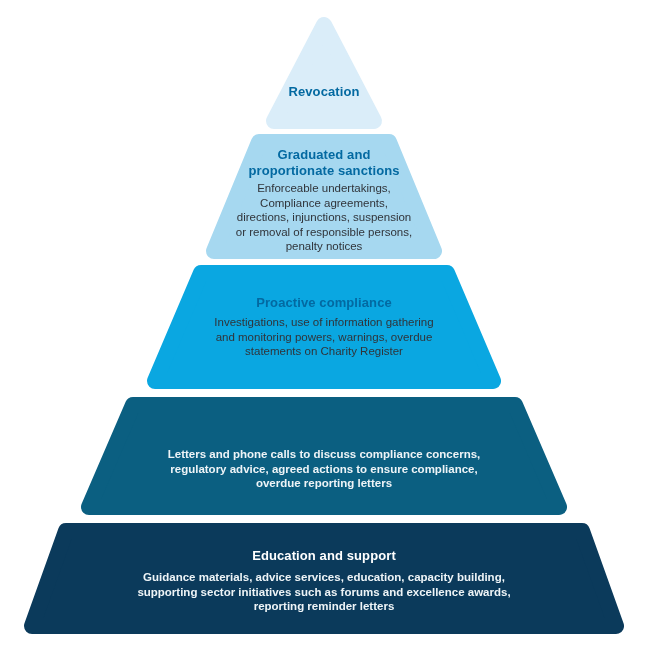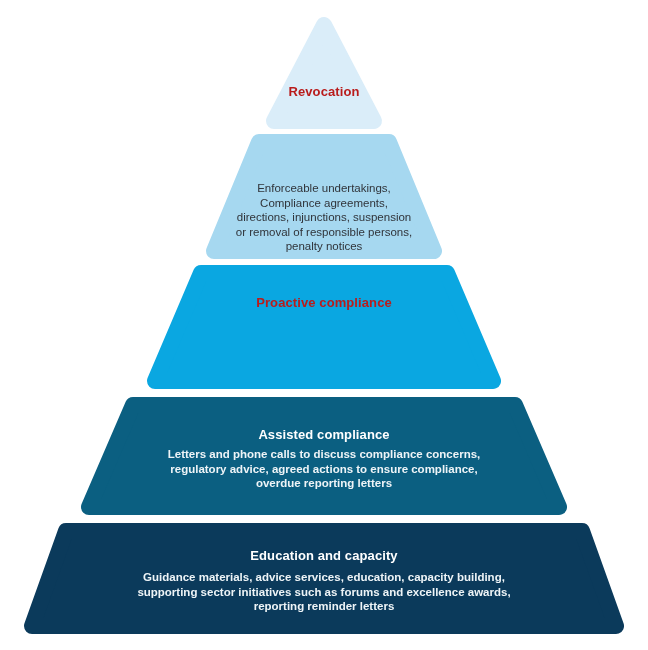--- a/index.html
+++ b/index.html
@@ -31,21 +31,21 @@
     font-weight: 700;
     font-size: 13px;
     line-height: 16px;
     letter-spacing: 0.1px;
   }
   .band-body {
     font-size: 11.5px;
     line-height: 14.5px;
   }
   
-  .t-dark-heading  { color: #b91c1c; }
+  .t-dark-heading  { color: #0369a1; }
   .t-dark-body     { color: #30343a; }
   
   .t-light-heading { color: #ffffff; }
   .t-light-body    { color: #eef4f7; }
 </style>
 </head>
 <body>
 
 <div id="stage">
 
@@ -53,31 +53,35 @@
 
     <path d="M324,25 L374,121 L274,121 Z" stroke-width="16" stroke-linejoin="round" fill="#daedf9" stroke="#daedf9"></path>
     <path d="M259,142 L389,142 L434,251 L214,251 Z" stroke-width="16" stroke-linejoin="round" fill="#a6d8f0" stroke="#a6d8f0"></path>
     <path d="M201,273 L447,273 L493,381 L155,381 Z" stroke-width="16" stroke-linejoin="round" fill="#0aa7e1" stroke="#0aa7e1"></path>
     <path d="M133,405 L515,405 L559,507 L89,507 Z" stroke-width="16" stroke-linejoin="round" fill="#0b5f81" stroke="#0b5f81"></path>
     <path d="M66,531 L582,531 L616,626 L32,626 Z" stroke-width="16" stroke-linejoin="round" fill="#0b3a5b" stroke="#0b3a5b"></path>
   </svg>
 
   <div class="band-text band-heading t-dark-heading" style="top:84px; width:200px;">Revocation</div>
 
+  <div class="band-text band-heading t-dark-heading" style="top:147px; width:240px;">Graduated and
+proportionate sanctions</div>
   <div class="band-text band-body t-dark-body" style="top:181px; width:260px;">Enforceable undertakings,
 Compliance agreements,
 directions, injunctions, suspension
 or removal of responsible persons,
 penalty notices</div>
 
   <div class="band-text band-heading t-dark-heading" style="top:295px; width:300px;">Proactive compliance</div>
+  <div class="band-text band-body t-dark-body" style="top:315px; width:330px;">Investigations, use of information gathering
+and monitoring powers, warnings, overdue
+statements on Charity Register</div>
 
-  <div class="band-text band-heading t-light-heading" style="top:427px; width:320px;">Assisted compliance</div>
   <div class="band-text band-body t-light-body" style="top:447px; width:380px;font-weight:bold;">Letters and phone calls to discuss compliance concerns,
 regulatory advice, agreed actions to ensure compliance,
 overdue reporting letters</div>
 
-  <div class="band-text band-heading t-light-heading" style="top:548px; width:340px;">Education and capacity</div>
+  <div class="band-text band-heading t-light-heading" style="top:548px; width:340px;">Education and support</div>
   <div class="band-text band-body t-light-body" style="top:570px; width:440px;font-weight:bold;">Guidance materials, advice services, education, capacity building,
 supporting sector initiatives such as forums and excellence awards,
 reporting reminder letters</div>
 
 </div>
 
 </body></html>

